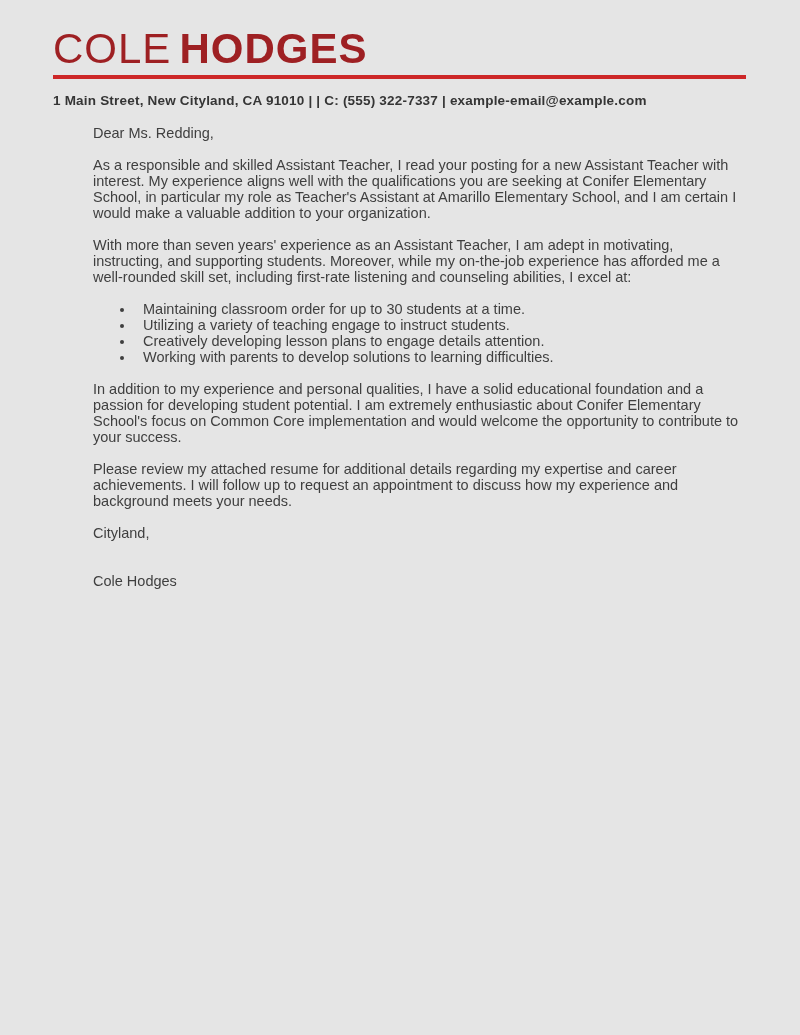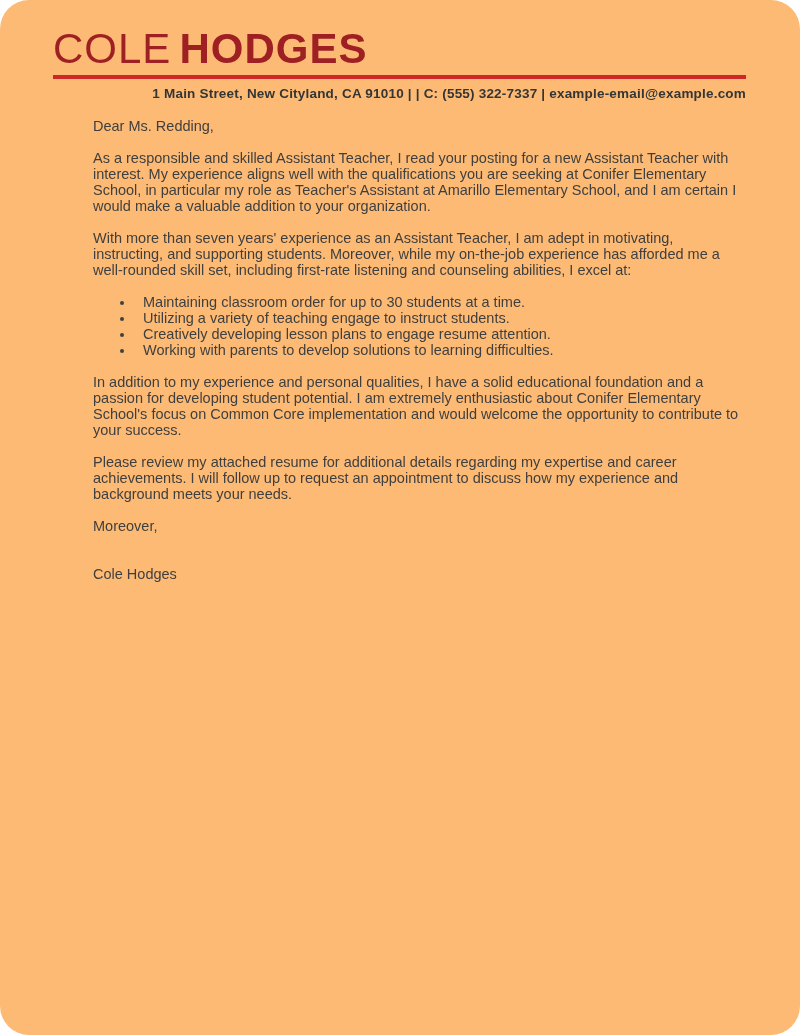--- a/index.html
+++ b/index.html
@@ -13,22 +13,21 @@
     height: 1035px;
     font-family: "Liberation Sans", sans-serif;
     color: var(--text, #3f3f3f);
     overflow: hidden;
   }
 
   .page {
     width: 800px;
     height: 1035px;
     padding: 26px 54px 0 53px;
-    background: #fdba74;
-    border-radius: 29px;
+    background: #e5e5e5;
   }
 
   
   .name {
     font-size: 42px;
     line-height: 46px;
     letter-spacing: 1px;
     color: var(--accent-dark, #9e2023);
     white-space: nowrap;
   }
@@ -40,26 +39,25 @@
     margin-left: 8px;
   }
 
   .rule {
     height: 4px;
     background: var(--accent-bright, #cd2728);
     margin-top: 3px;
   }
 
   .contact {
-    margin-top: 7px;
+    margin-top: 14px;
     font-size: 13.5px;
     font-weight: 700;
     color: #353535;
     letter-spacing: 0.2px;
-    text-align: right;
   }
 
   
   .letter {
     margin-top: 17px;
     font-size: 14.5px;
     line-height: 16px;
     color: var(--text, #3f3f3f);
     margin-left: 40px;
   }
@@ -97,27 +95,27 @@
   <main class="letter">
     <p>Dear Ms. Redding,</p>
 
     <p>As a responsible and skilled Assistant Teacher, I read your posting for a new Assistant Teacher with interest. My experience aligns well with the qualifications you are seeking at Conifer Elementary School, in particular my role as Teacher's Assistant at Amarillo Elementary School, and I am certain I would make a valuable addition to your organization.</p>
 
     <p>With more than seven years' experience as an Assistant Teacher, I am adept in motivating, instructing, and supporting students. Moreover, while my on-the-job experience has afforded me a well-rounded skill set, including first-rate listening and counseling abilities, I excel at:</p>
 
     <ul>
       <li>Maintaining classroom order for up to 30 students at a time.</li>
       <li>Utilizing a variety of teaching engage to instruct students.</li>
-      <li>Creatively developing lesson plans to engage resume attention.</li>
+      <li>Creatively developing lesson plans to engage details attention.</li>
       <li>Working with parents to develop solutions to learning difficulties.</li>
     </ul>
 
     <p>In addition to my experience and personal qualities, I have a solid educational foundation and a passion for developing student potential. I am extremely enthusiastic about Conifer Elementary School's focus on Common Core implementation and would welcome the opportunity to contribute to your success.</p>
 
     <p>Please review my attached resume for additional details regarding my expertise and career achievements. I will follow up to request an appointment to discuss how my experience and background meets your needs.</p>
 
 
-    <p>Moreover,</p>
+    <p>Cityland,</p>
 
     <p class="signature">Cole Hodges</p>
   </main>
 
 </div>
 
 </body></html>

